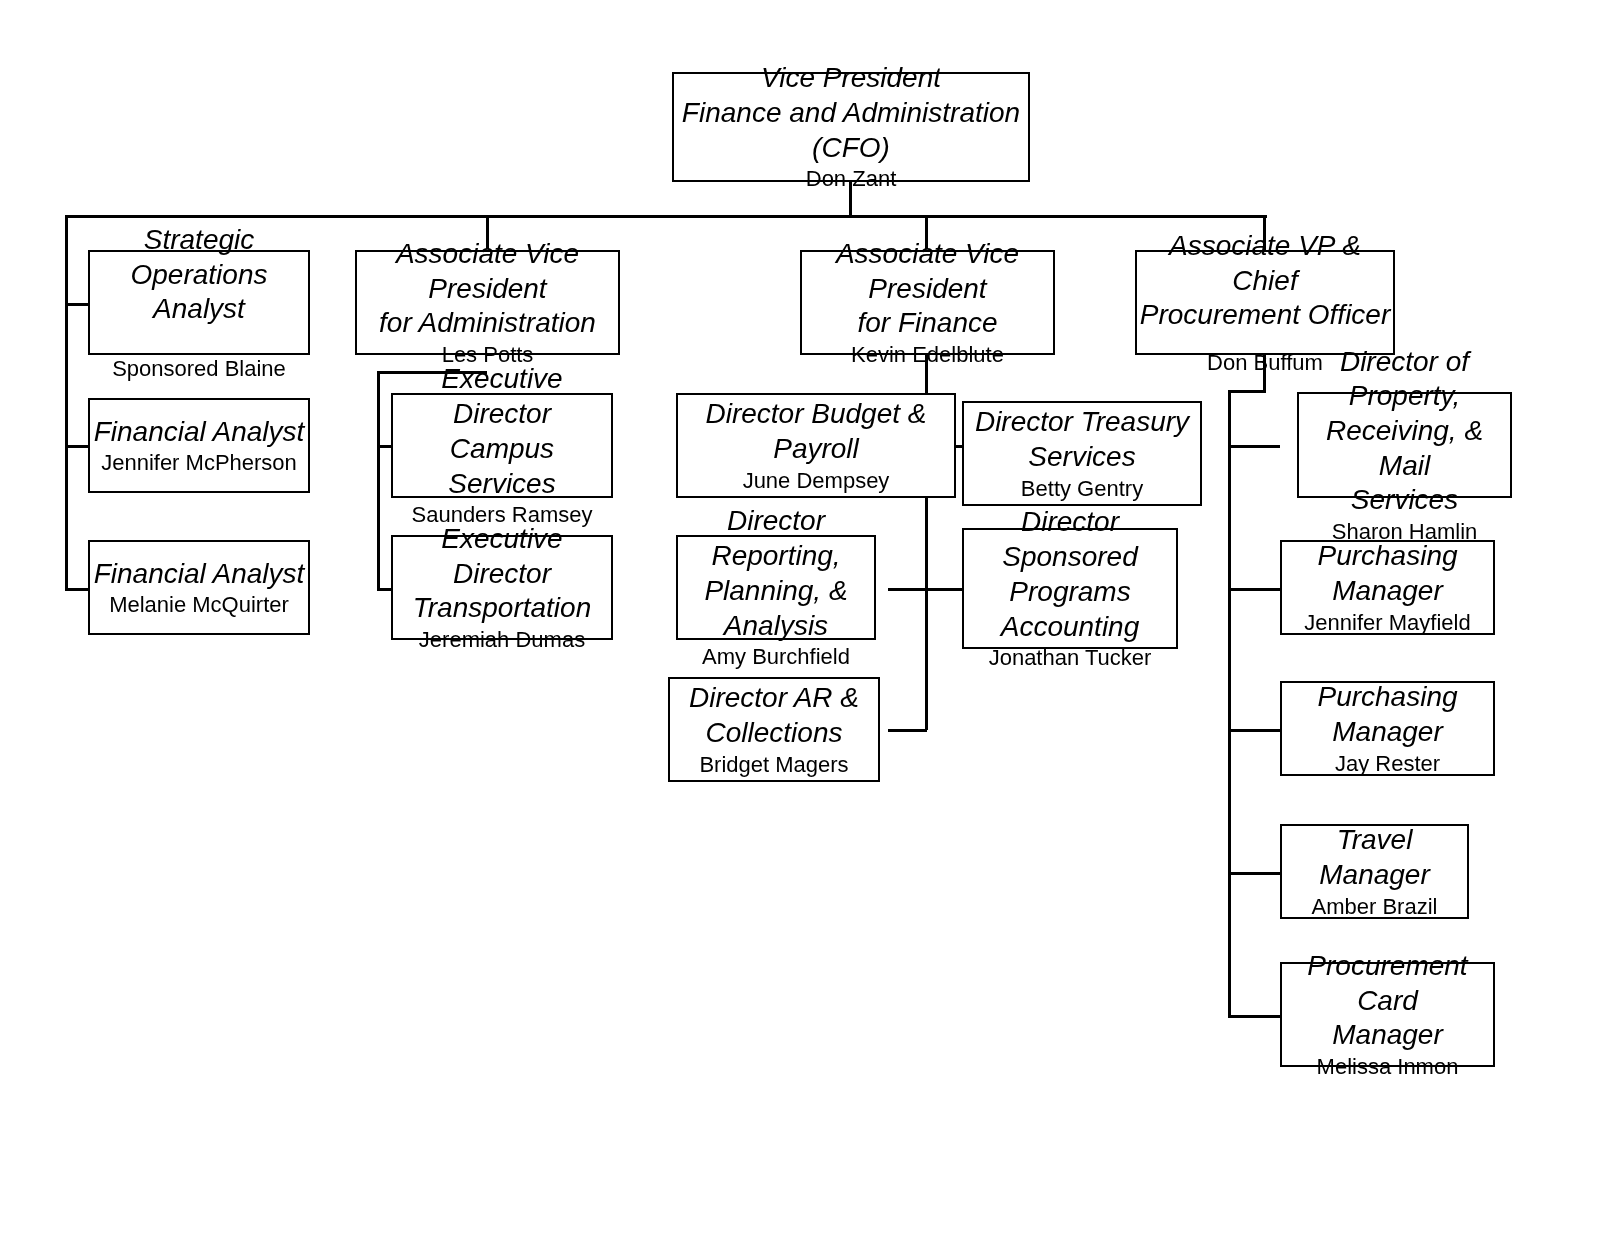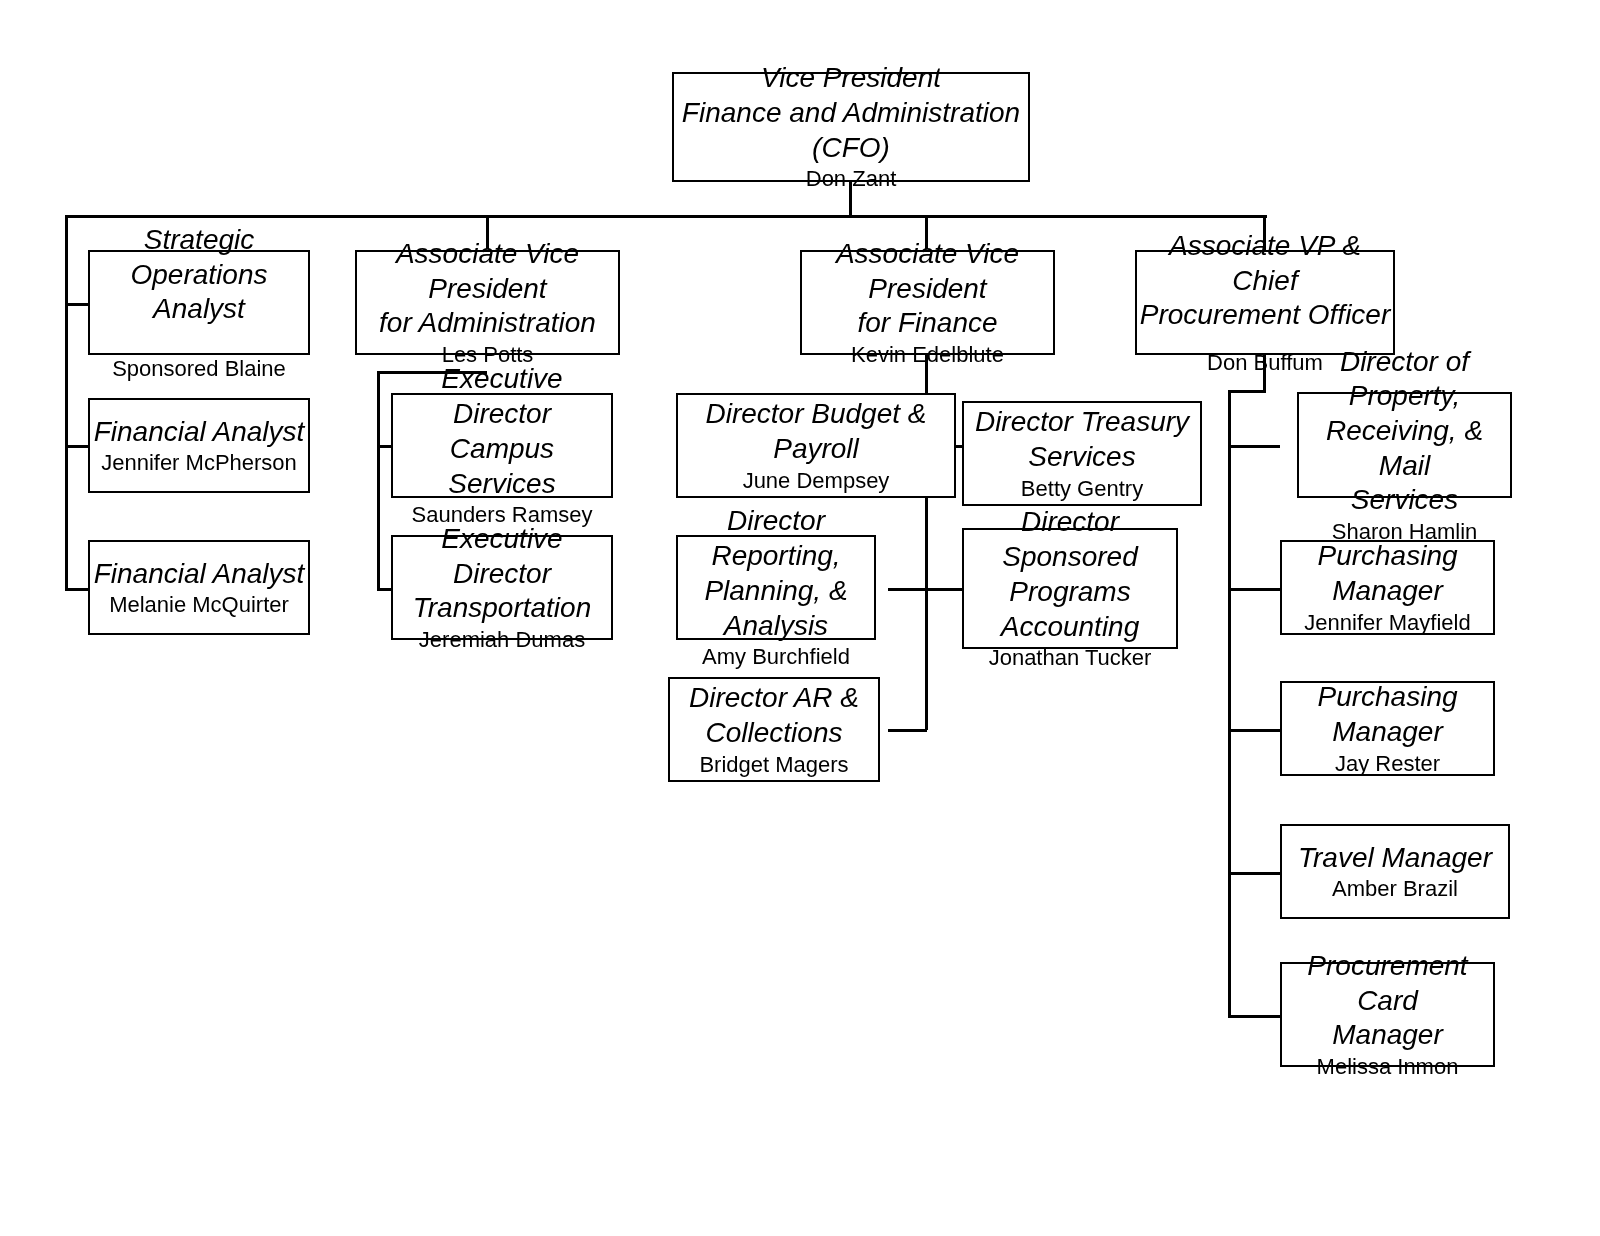--- a/index.html
+++ b/index.html
@@ -181,21 +181,21 @@
   <div class="node" style="left:1280px; top:540px; width:215px; height:95px;">
     <div class="title">Purchasing Manager</div>
     <div class="person">Jennifer Mayfield</div>
   </div>
 
   <div class="node" style="left:1280px; top:681px; width:215px; height:95px;">
     <div class="title">Purchasing Manager</div>
     <div class="person">Jay Rester</div>
   </div>
 
-  <div class="node" style="left:1280px; top:824px; width:230px; height:95px;">
+  <div class="node" style="left:1280px; top:824px; width:189px; height:95px;">
     <div class="title">Travel Manager</div>
     <div class="person">Amber Brazil</div>
   </div>
 
   <div class="node" style="left:1280px; top:962px; width:215px; height:105px;">
     <div class="title">Procurement Card
 Manager</div>
     <div class="person">Melissa Inmon</div>
   </div>
 

